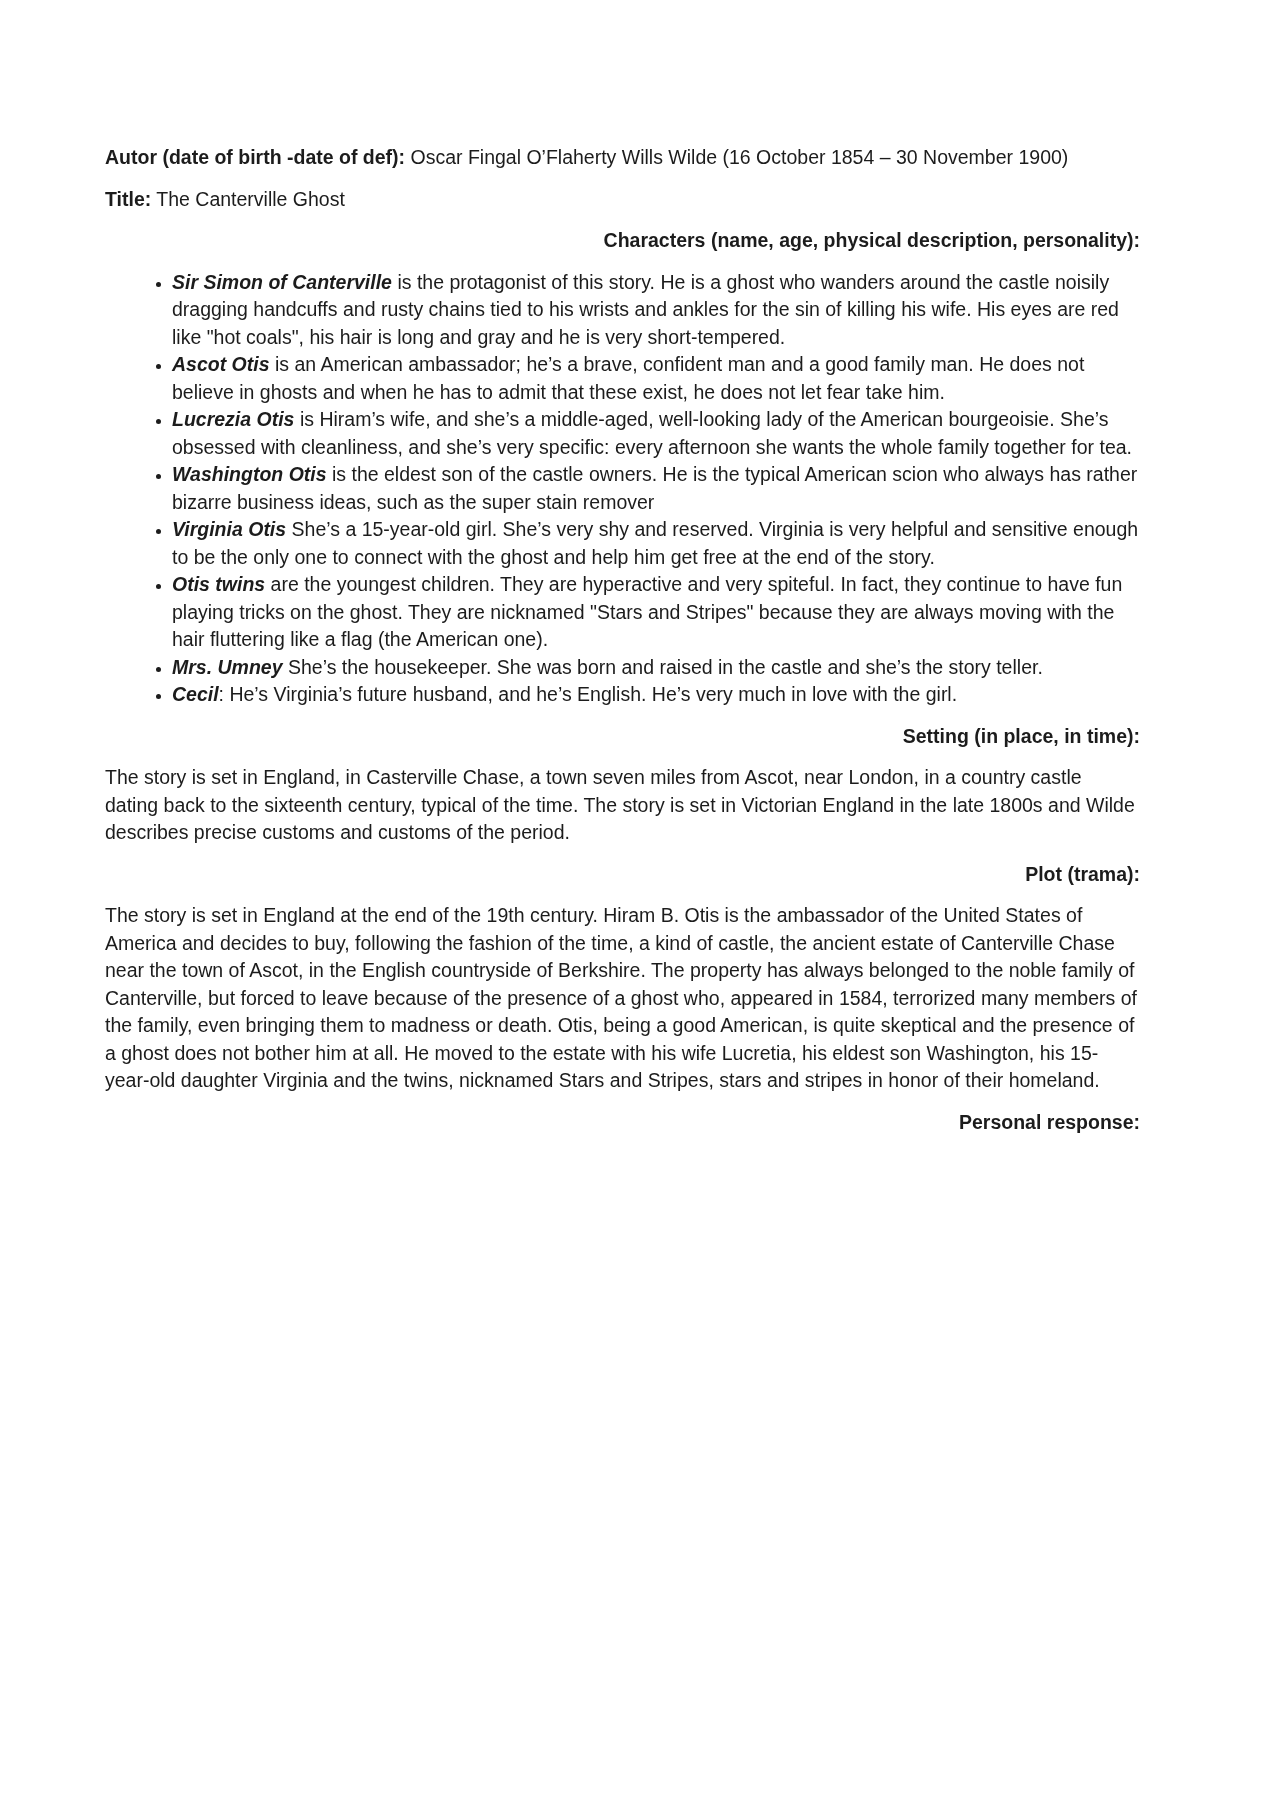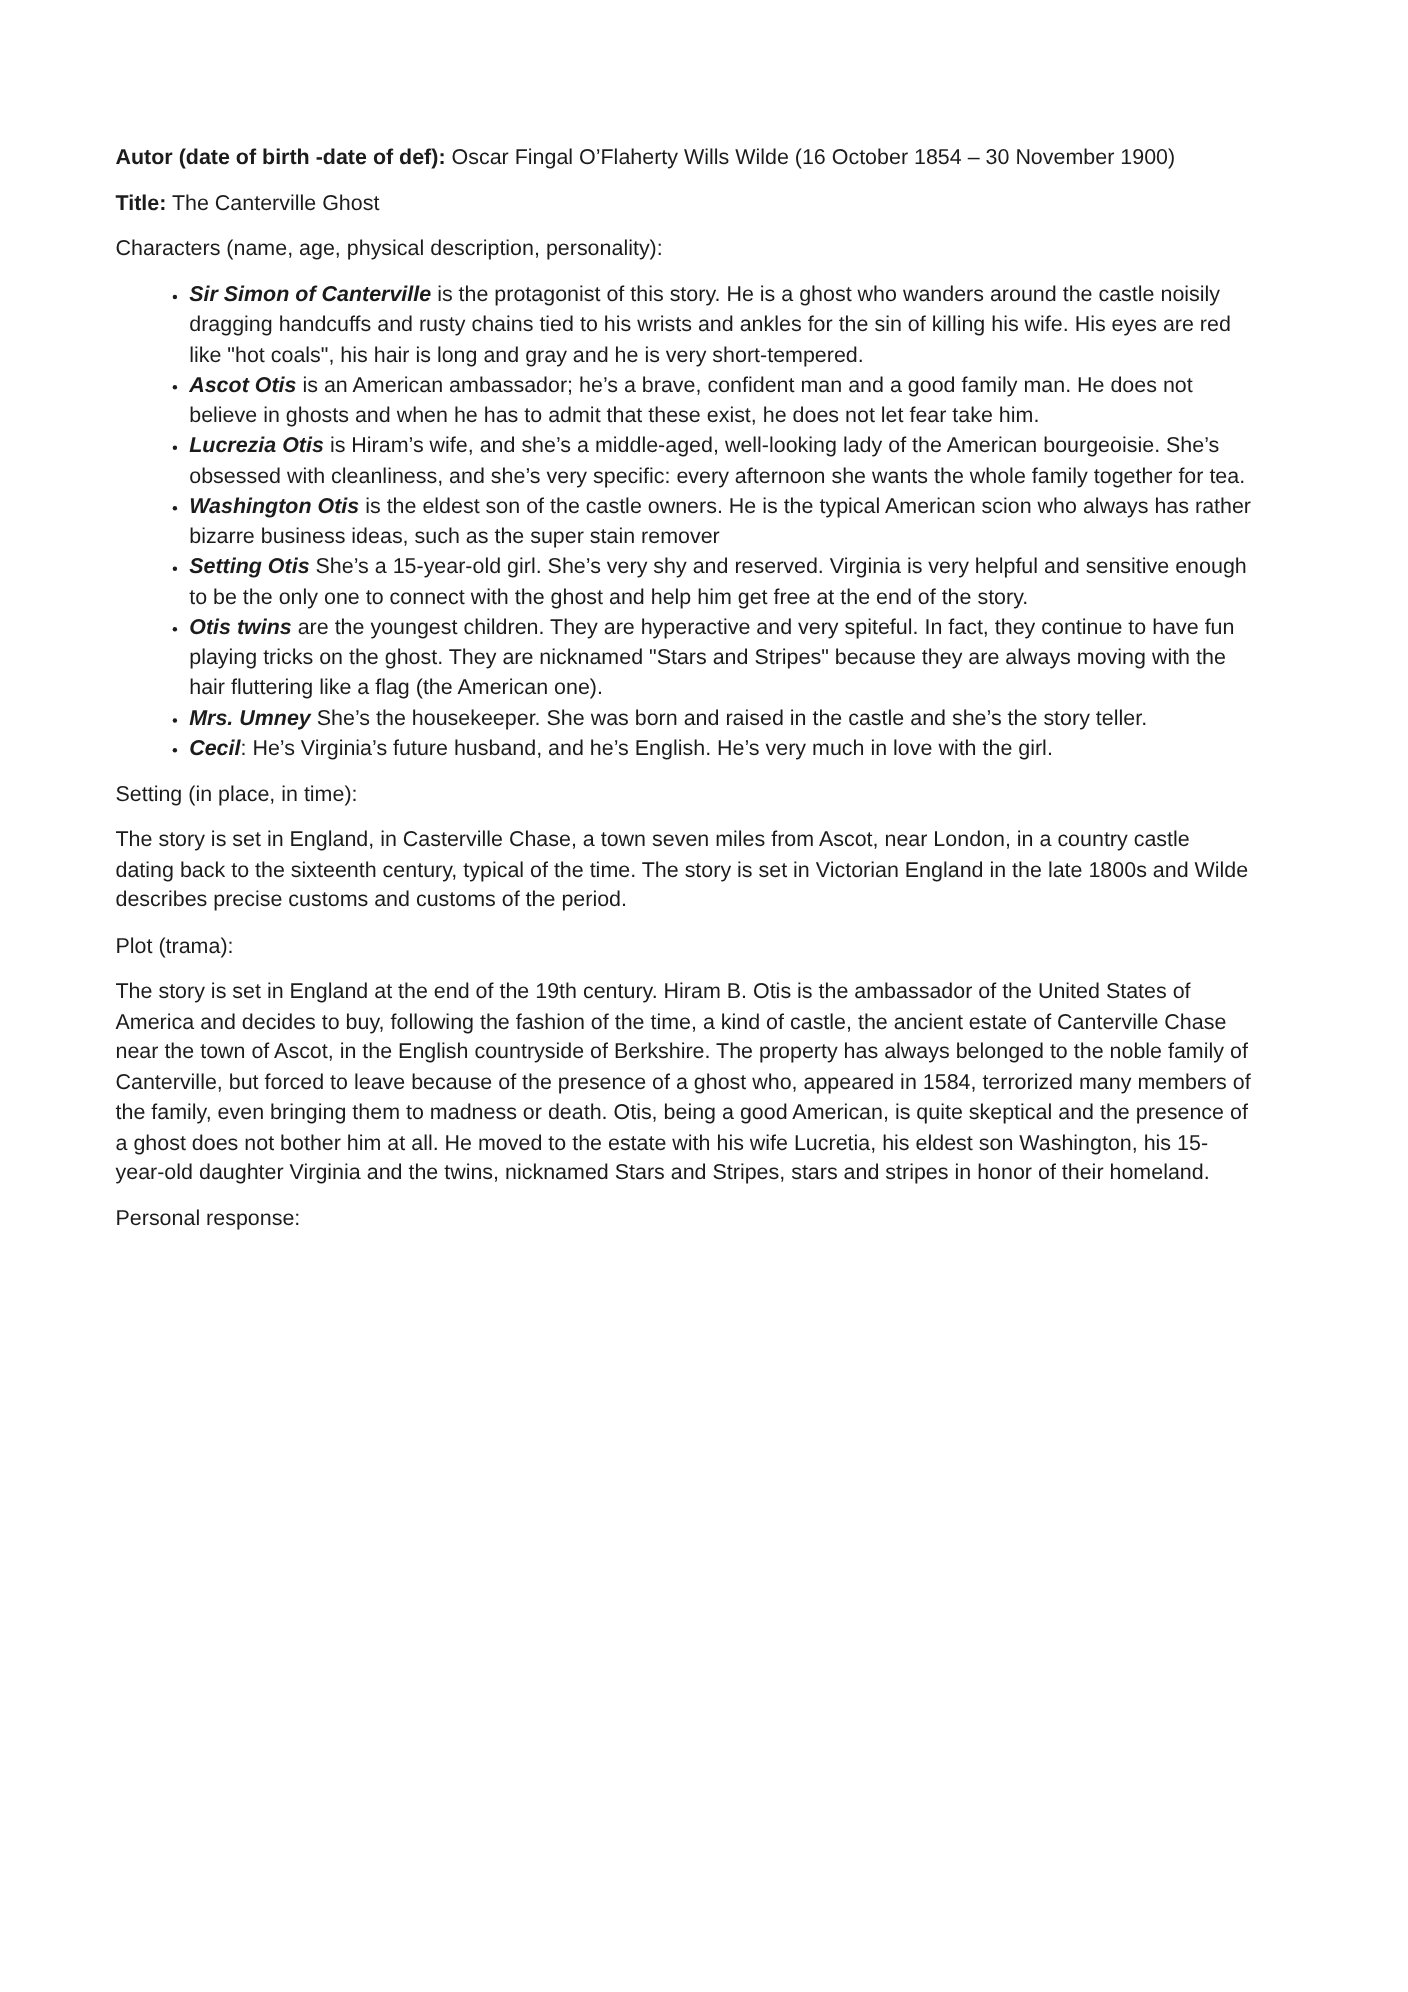--- a/index.html
+++ b/index.html
@@ -14,25 +14,26 @@
     box-sizing: border-box;
     background: #ffffff;
     padding: 130px 140px 0 105px;
     font-family: "Liberation Sans", "DejaVu Sans", sans-serif;
     font-size: 19.5px;
     line-height: 27.5px;
     color: #1c1c1c;
     overflow: hidden;
   }
   .para {
-    margin: 0 0 14px 0;
+    margin: 14px 0 14px 0;
   }
   .heading {
-    font-weight: normal;
+    font-weight: bold;
     margin: 0 0 14px 0;
+    text-align: right;
   }
   .label {
     font-weight: bold;
   }
   .char-list {
     margin: 12px 0 14px 0;
     padding: 0 0 0 67px;
     list-style: disc outside;
   }
   .char-list li {
@@ -57,21 +58,21 @@
   <p class="para"><span class="label">Title:</span><span> The Canterville Ghost</span></p>
 
 
   <p class="heading">Characters (name, age, physical description, personality):</p>
 
   <ul class="char-list">
     <li><span class="char-name">Sir Simon of Canterville</span><span> is the protagonist of this story. He is a ghost who wanders around the castle noisily dragging handcuffs and rusty chains tied to his wrists and ankles for the sin of killing his wife. His eyes are red like "hot coals", his hair is long and gray and he is very short-tempered.</span></li>
     <li><span class="char-name">Ascot Otis</span><span> is an American ambassador; he’s a brave, confident man and a good family man. He does not believe in ghosts and when he has to admit that these exist, he does not let fear take him.</span></li>
     <li><span class="char-name">Lucrezia Otis</span><span> is Hiram’s wife, and she’s a middle-aged, well-looking lady of the American bourgeoisie. She’s obsessed with cleanliness, and she’s very specific: every afternoon she wants the whole family together for tea.</span></li>
     <li><span class="char-name">Washington Otis</span><span> is the eldest son of the castle owners. He is the typical American scion who always has rather bizarre business ideas, such as the super stain remover</span></li>
-    <li><span class="char-name">Setting Otis</span><span> She’s a 15-year-old girl. She’s very shy and reserved. Virginia is very helpful and sensitive enough to be the only one to connect with the ghost and help him get free at the end of the story.</span></li>
+    <li><span class="char-name">Virginia Otis</span><span> She’s a 15-year-old girl. She’s very shy and reserved. Virginia is very helpful and sensitive enough to be the only one to connect with the ghost and help him get free at the end of the story.</span></li>
     <li><span class="char-name">Otis twins</span><span> are the youngest children. They are hyperactive and very spiteful. In fact, they continue to have fun playing tricks on the ghost. They are nicknamed "Stars and Stripes" because they are always moving with the hair fluttering like a flag (the American one).</span></li>
     <li><span class="char-name">Mrs. Umney</span><span> She’s the housekeeper. She was born and raised in the castle and she’s the story teller.</span></li>
     <li><span class="char-name">Cecil</span><span>: He’s Virginia’s future husband, and he’s English. He’s very much in love with the girl.</span></li>
   </ul>
 
   <p class="heading">Setting (in place, in time):</p>
   <p class="para">The story is set in England, in Casterville Chase, a town seven miles from Ascot, near London, in a country castle dating back to the sixteenth century, typical of the time. The story is set in Victorian England in the late 1800s and Wilde describes precise customs and customs of the period.</p>
 
   <p class="heading">Plot (trama):</p>
   <p class="para">The story is set in England at the end of the 19th century. Hiram B. Otis is the ambassador of the United States of America and decides to buy, following the fashion of the time, a kind of castle, the ancient estate of Canterville Chase near the town of Ascot, in the English countryside of Berkshire. The property has always belonged to the noble family of Canterville, but forced to leave because of the presence of a ghost who, appeared in 1584, terrorized many members of the family, even bringing them to madness or death. Otis, being a good American, is quite skeptical and the presence of a ghost does not bother him at all. He moved to the estate with his wife Lucretia, his eldest son Washington, his 15-year-old daughter Virginia and the twins, nicknamed Stars and Stripes, stars and stripes in honor of their homeland.</p>

